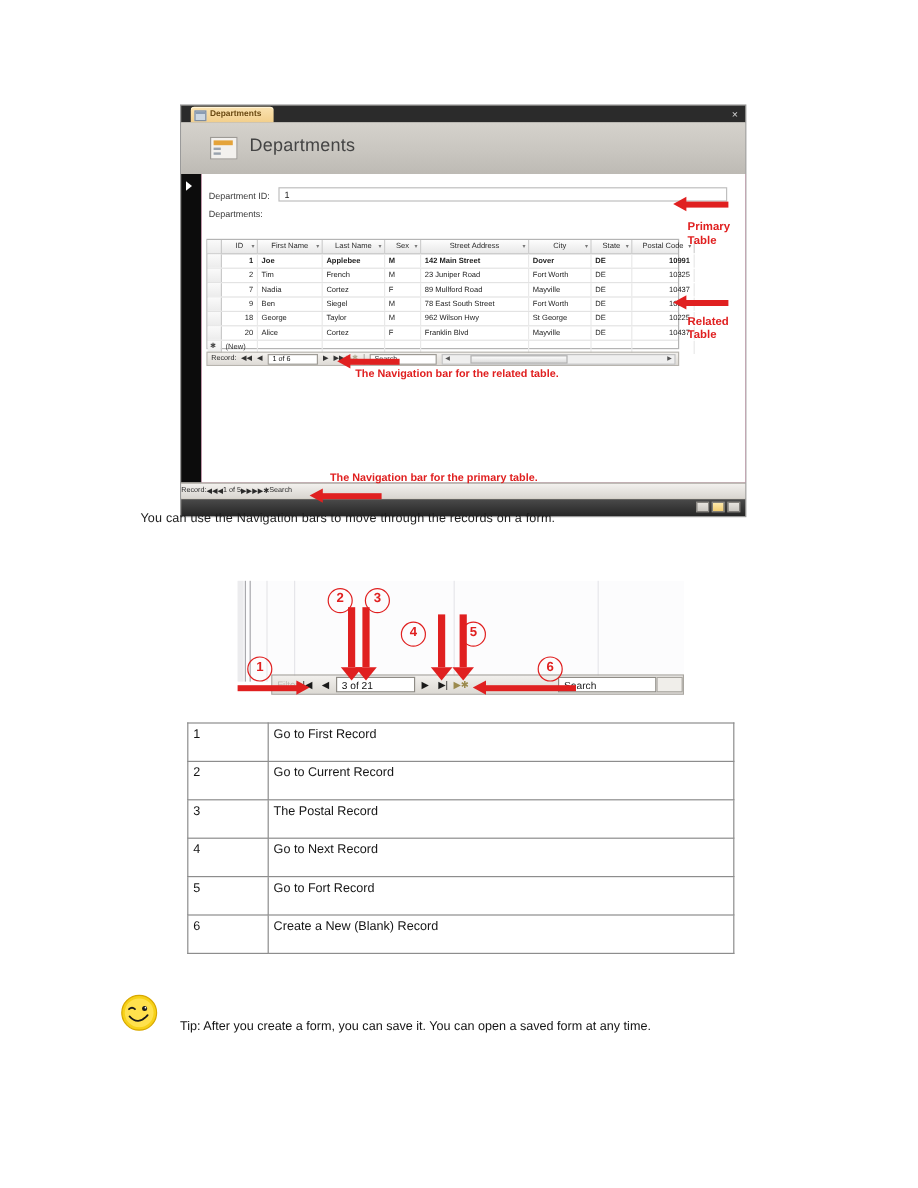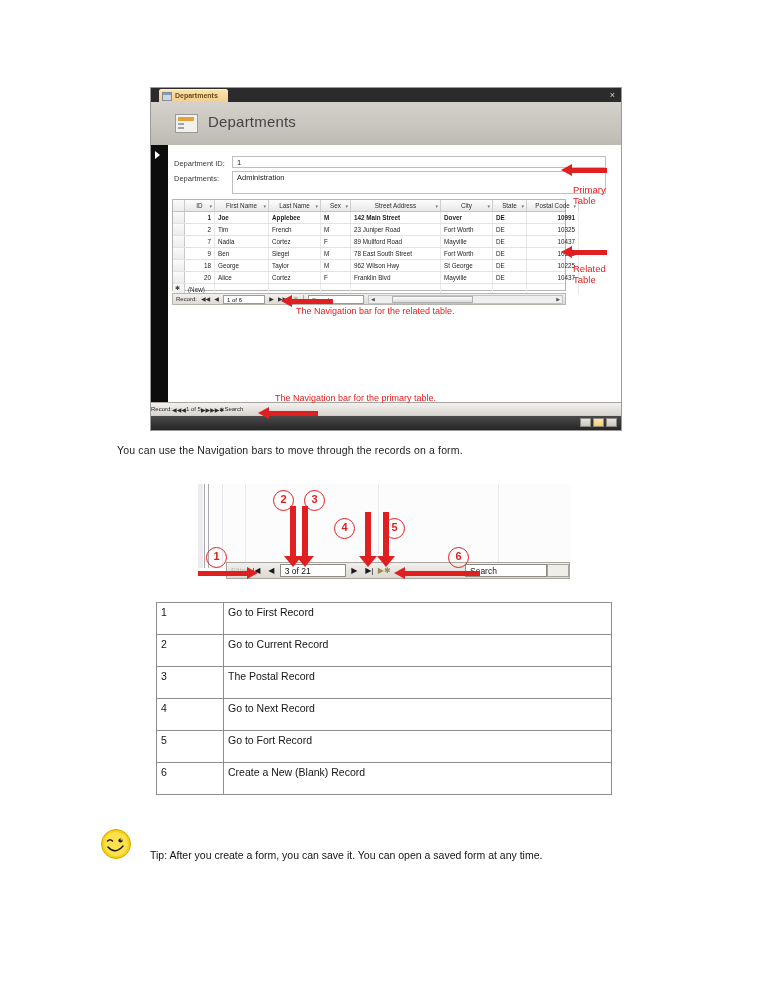--- a/index.html
+++ b/index.html
@@ -167,40 +167,40 @@
     background: linear-gradient(#4a4a4a,#262626);
   }
   .viewbtns { position: absolute; right: 4px; top: 2px; display: flex; gap: 2px; }
   .viewbtns span {
     width: 11px; height: 9px; background: linear-gradient(#e7e4df,#c9c6c0);
     border: 1px solid #8d8a85; box-sizing: border-box; display:block; cursor:pointer;
   }
   .viewbtns span.active { background: linear-gradient(#fde9ae,#f2cd70); }
 
   
-  .annot { position: absolute; color: #e02020; font-weight: normal; }
+  .annot { position: absolute; color: #e02020; font-weight: bold; }
   .arrow-l {
     position: absolute; height: 0;
   }
   .arrow-l .shaft { position:absolute; right:0; top:0; height:5px; background:#e02020; }
   .arrow-l .head {
     position:absolute; left:0; top:-4px; width:0; height:0;
     border-right: 11px solid #e02020;
     border-top: 6.5px solid transparent;
     border-bottom: 6.5px solid transparent;
   }
 
   .lbl-primary { left: 573px; top: 184px; font-size: 9.5px; line-height: 11px; }
   .lbl-related { left: 573px; top: 263px; font-size: 9.5px; line-height: 11px; }
   .cap-related { left: 296px; top: 306px; font-size: 9px; }
   .cap-primary { left: 275px; top: 393px; font-size: 9px; }
 
   
   .para {
-    position: absolute; left: 117px; top: 444px;
+    position: absolute; left: 117px; top: 426px;
     font-size: 10.5px; color: #1c1c1c; letter-spacing: 0.15px;
   }
 
   
   .diagram { position: absolute; left: 198px; top: 484px; width: 372px; height: 96px; }
   .dg-bg { position: absolute; left: 0; top: 0; width: 372px; height: 84px; background: #fcfcfd; }
   .dg-bg .v { position: absolute; top: 0; width: 1px; height: 84px; background: #e6e6ea; }
   .dg-bg .vdark { position: absolute; top: 0; width: 1px; height: 84px; background: #a9a9ad; }
   .dg-bg .vpale { position: absolute; top: 0; width: 5px; height: 84px; background: #ececee; }
 
@@ -301,21 +301,20 @@
       <div class="expand"></div>
     </div>
 
     <div class="aw-body">
       <div class="aw-canvas">
 
         <div class="frm-label" style="left:6px; top:14px;">Department ID:</div>
         <div class="frm-box" style="left:64px; top:11px; width:374px; height:12px;">1</div>
 
         <div class="frm-label" style="left:6px; top:29px;">Departments:</div>
-        <div class="frm-box" style="left:64px; top:26px; width:374px; height:23px;">Administration</div>
 
         <div class="ds" style="left:4px; top:54px; width:394px; height:92px;">
 
           <div class="ds-head">
             <div class="sel"></div>
             <div class="cell" style="width:30px; flex:0 0 30px;">
               <span>ID</span><span class="drop">▾</span>
             </div>
             <div class="cell" style="width:54px; flex:0 0 54px;">
               <span>First Name</span><span class="drop">▾</span>

